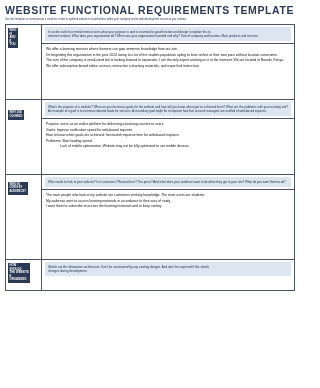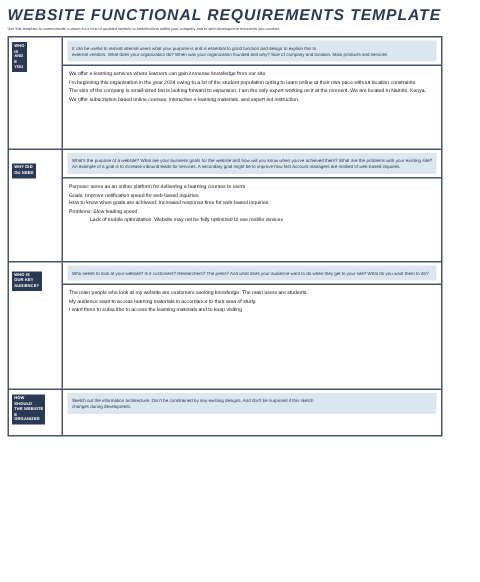--- a/index.html
+++ b/index.html
@@ -24,21 +24,20 @@
   }
 
   .doc-title {
     font-size: 10.5px;
     font-weight: bold;
     letter-spacing: 0.6px;
     color: #2b3a54;
     margin: 5px 0 0 5px;
     line-height: 11px;
     white-space: nowrap;
-    font-style: italic;
   }
 
   .doc-subtitle {
     font-size: 2.6px;
     line-height: 3.4px;
     color: #2b3a54;
     margin: 1.5px 0 3px 5px;
     width: 262px;
     font-weight: normal;
   }

